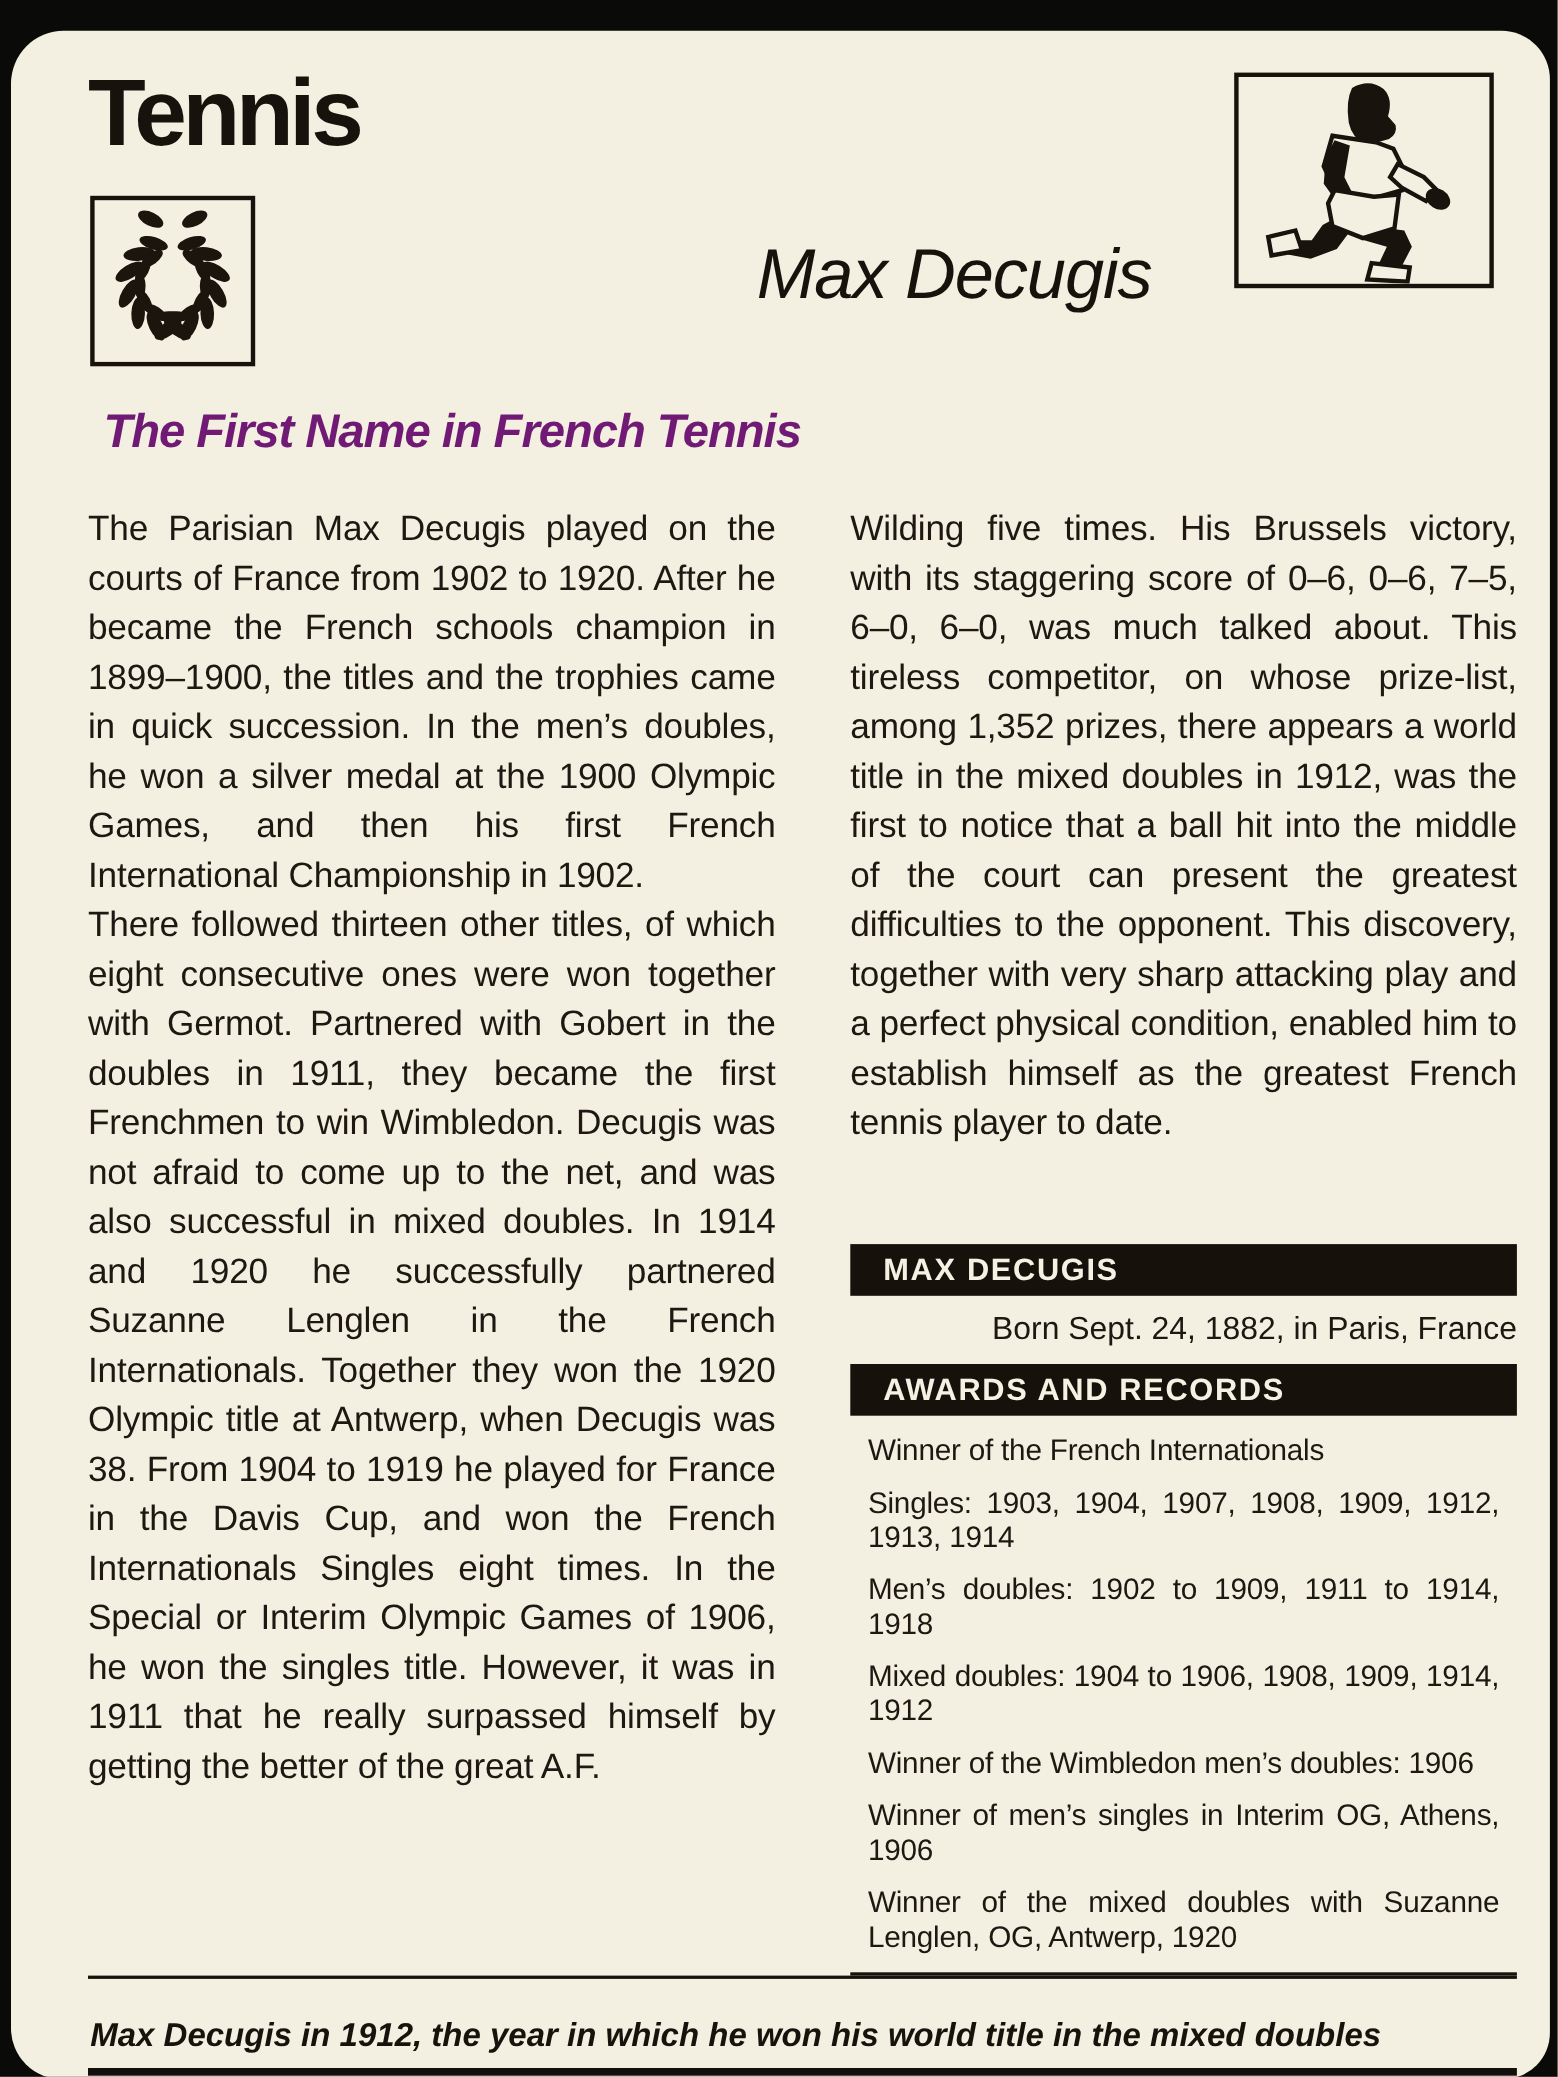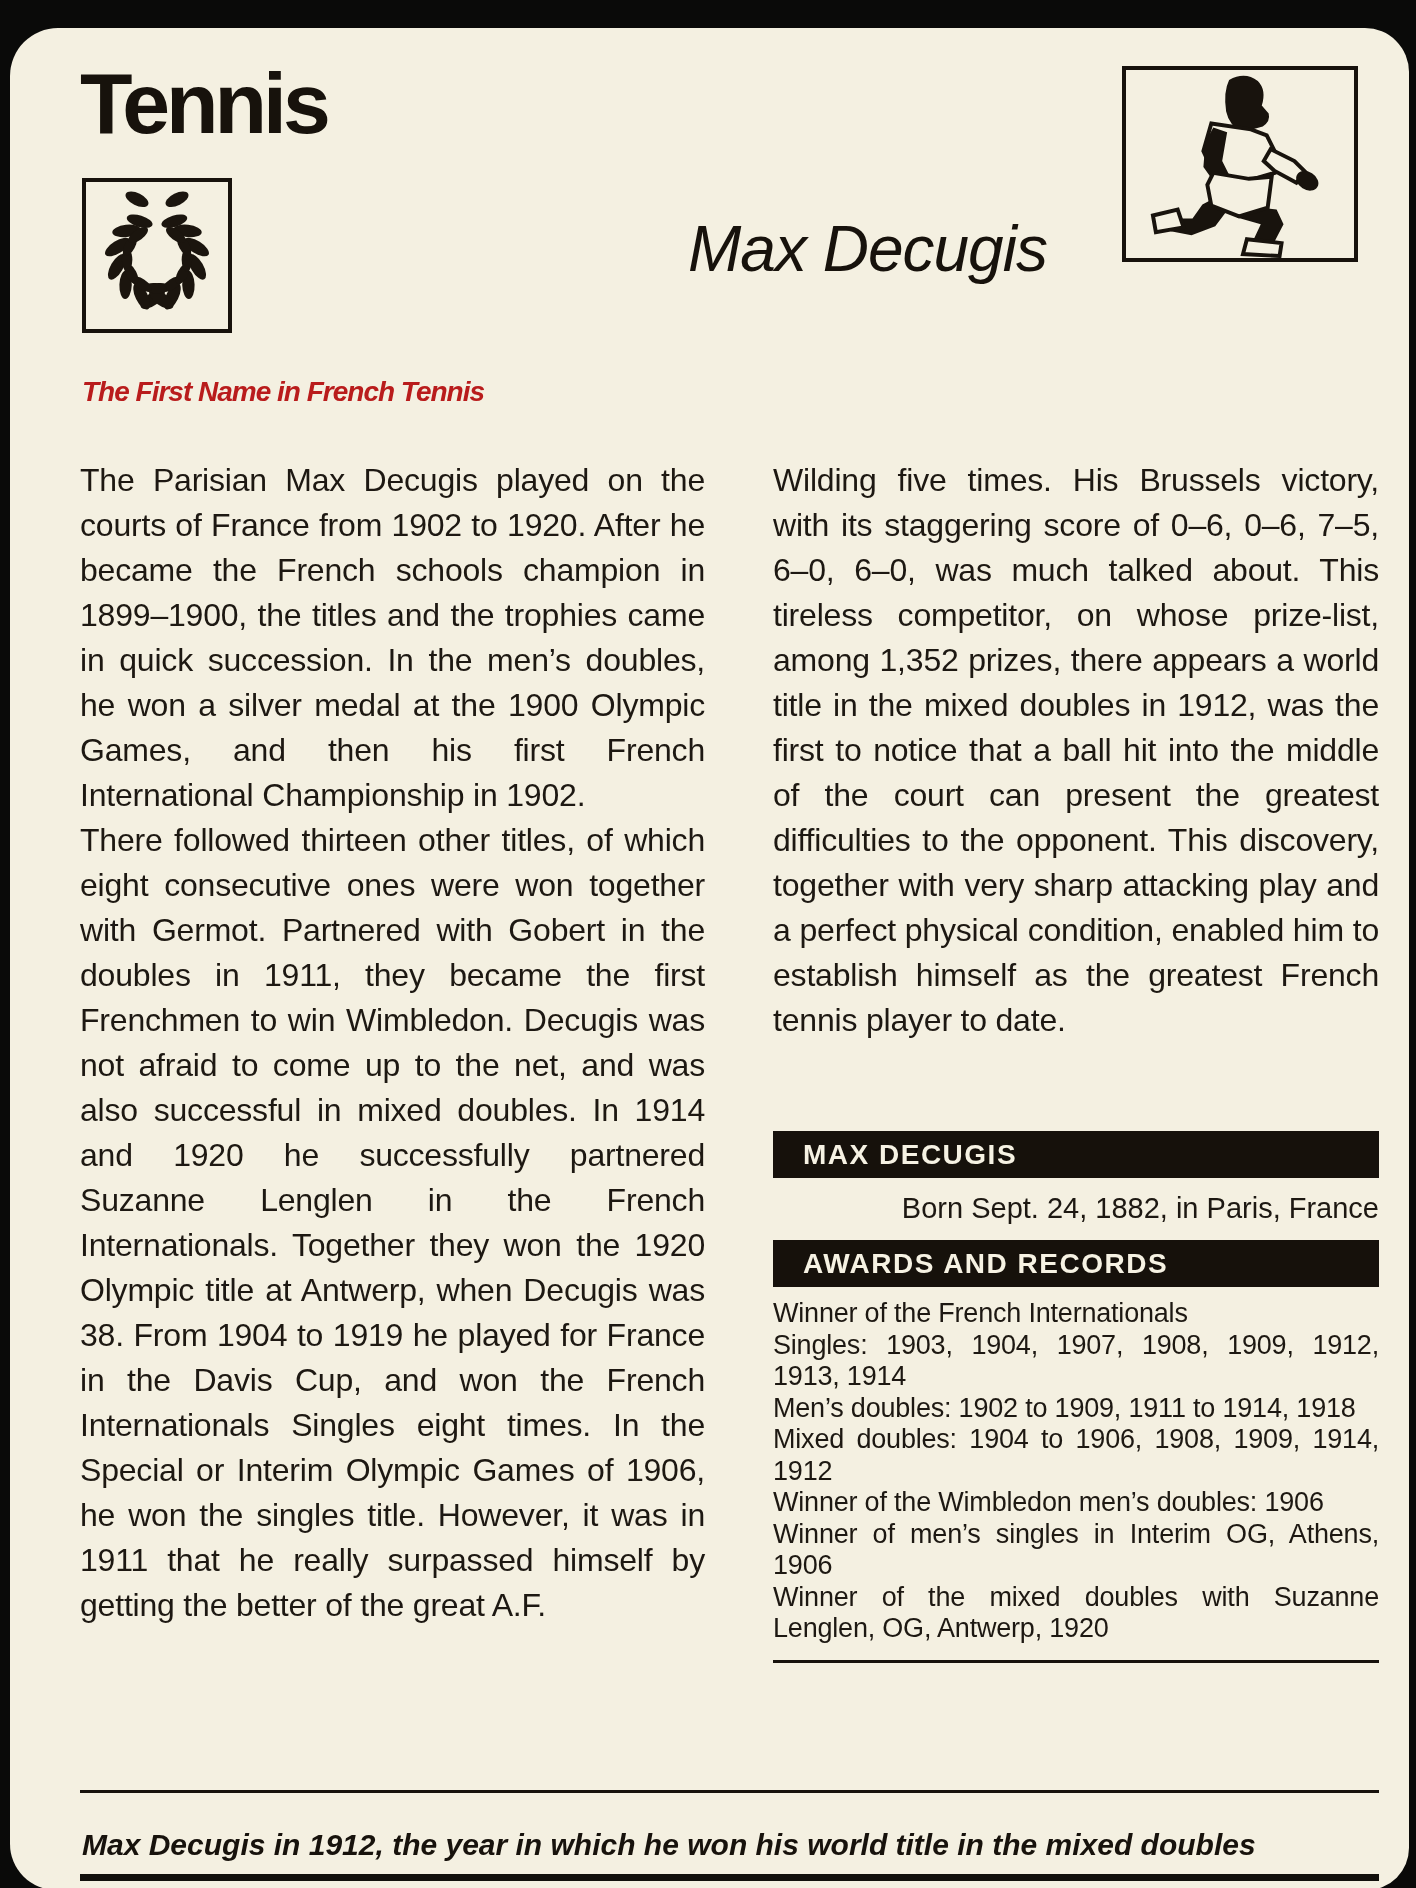--- a/index.html
+++ b/index.html
@@ -41,24 +41,24 @@
   }
   .player-box {
     position:absolute; right:21px; top:6px;
     width:236px; height:196px;
     border:4px solid #17120c;
     background:#f4f0e1;
     overflow:hidden;
   }
   
   .subtitle {
-    margin:34px 0 40px 2px;
-    font-size:28px; line-height:52px;
+    margin:34px 0 40px 14px;
+    font-size:43px; line-height:52px;
     font-style:italic; font-weight:bold;
-    letter-spacing:-1px; color:#b91c1c;
+    letter-spacing:-1px; color:#701a75;
   }
   
   .columns { display:flex; gap:68px; min-height:1332px; align-items:flex-start; }
   .col-left  { flex:0 0 625px; }
   .col-right { flex:1 1 auto; }
   .body-par {
     margin:0;
     font-size:32px; line-height:45px;
     text-align:justify;
     letter-spacing:-0.2px;
@@ -69,21 +69,21 @@
     background:#16110b; color:#f6f2e3;
     height:47px; line-height:48px;
     padding-left:30px;
     font-size:28px; font-weight:bold; letter-spacing:1.5px;
   }
   .born-line { font-size:29px; line-height:34px; margin:13px 0 15px 2px;text-align:right; }
   .awards { margin-top:11px; }
   .award-item {
     font-size:27px; line-height:31.5px;
     text-align:justify; letter-spacing:-0.2px;
-    margin:0;
+    margin:16px;
   }
   .awards-rule { height:3px; background:#17120c; margin-top:15px; }
   
   .caption-rule-top { height:3px; background:#17120c; }
   .caption {
     font-size:30px; line-height:36px;
     font-style:italic; font-weight:bold;
     padding:10px 0 11px 2px; color:#17120c;margin-top:24px;
   }
   .caption-rule-bottom { height:7px; background:#12100c; }

